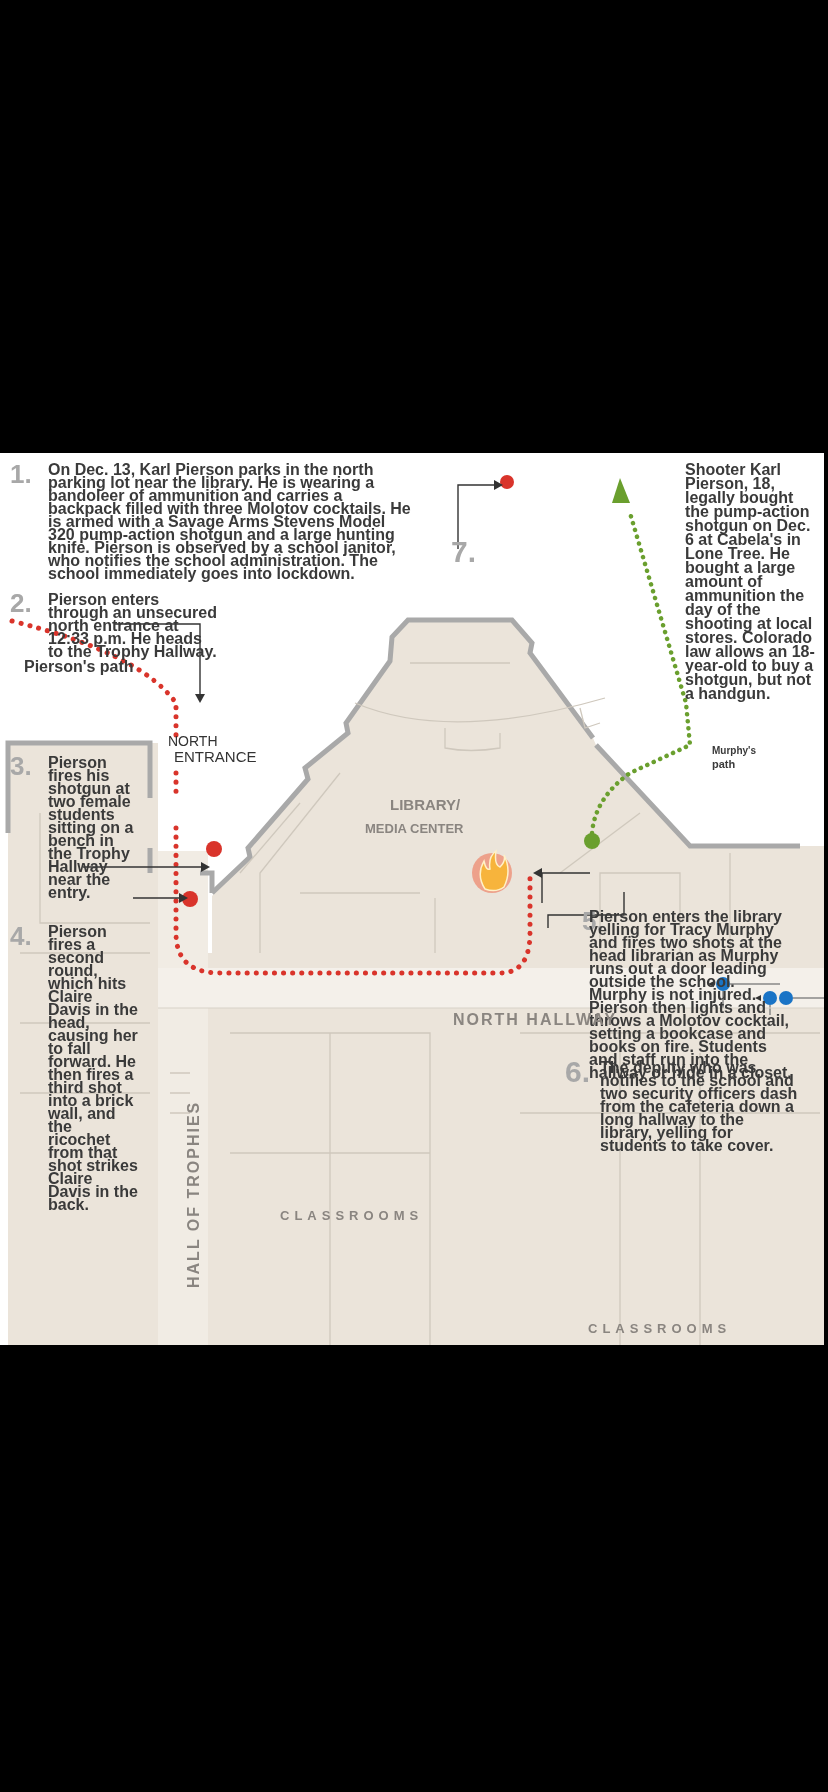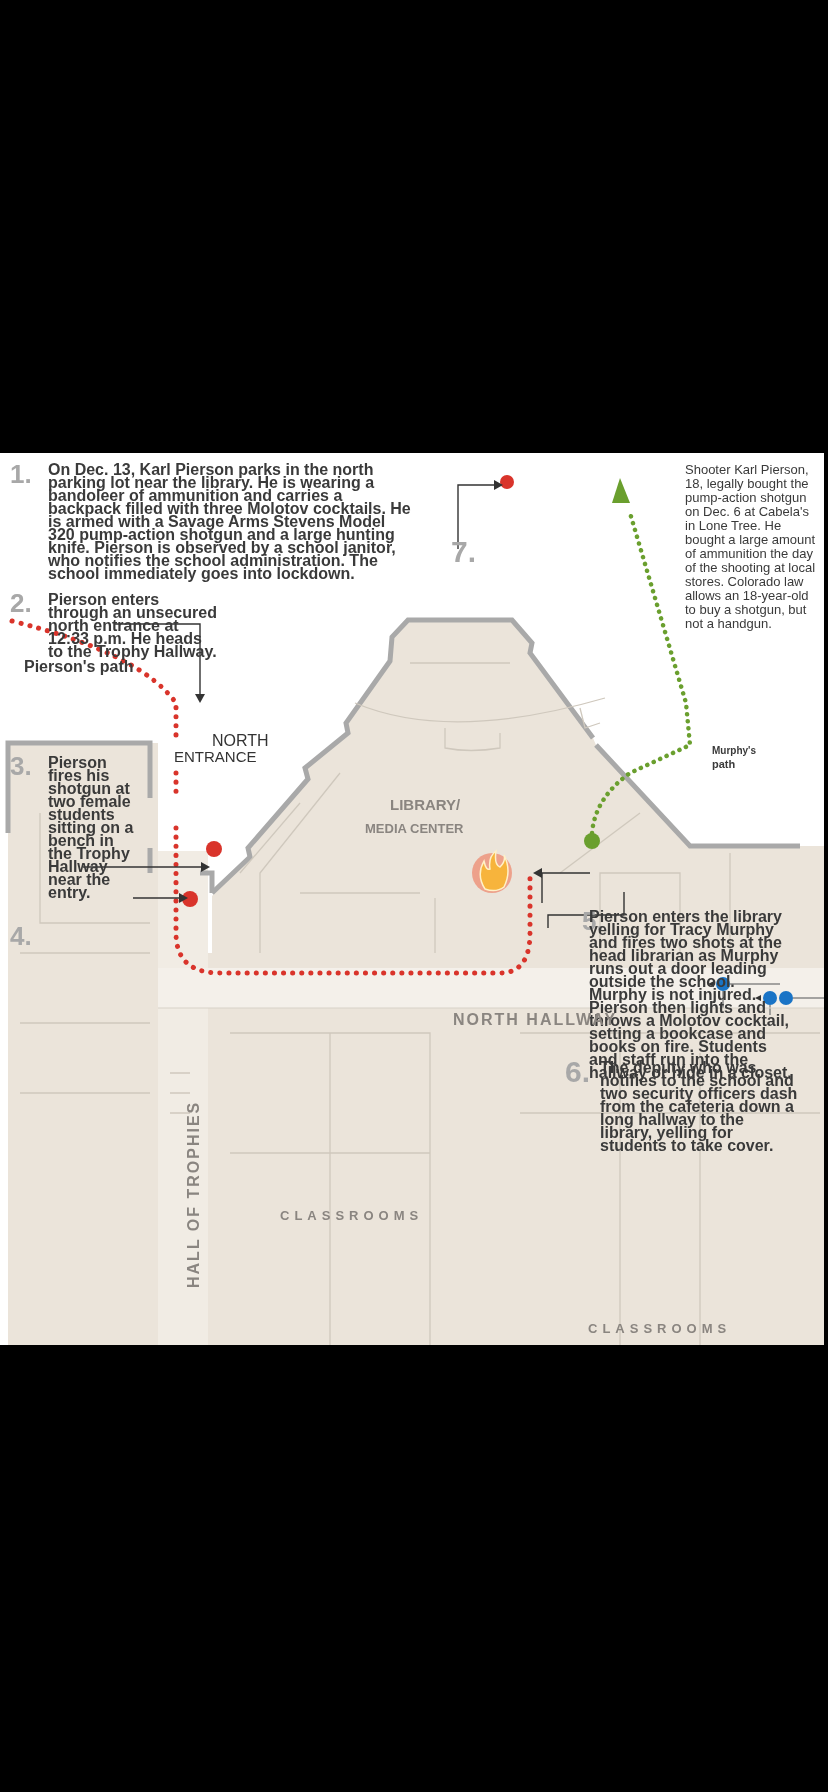--- a/index.html
+++ b/index.html
@@ -3,21 +3,21 @@
 <meta charset="utf-8">
 <style>
   html, body { margin:0; padding:0; background:#000; }
   body { width:828px; height:1792px; position:relative; overflow:hidden; font-family:"Liberation Sans", sans-serif; }
   #graphic { position:absolute; left:0; top:453px; width:824px; height:892px; background:#ffffff; overflow:hidden; }
   #map { position:absolute; left:0; top:0; width:824px; height:892px; }
   .txt { position:absolute; color:#3a3a3a; font-size:16px; line-height:13px; font-weight:bold; }
   .num { position:absolute; color:#a8a8a8; font-weight:bold; font-size:26px; line-height:26px; }
   .num::after { content:""; }
   .lbl { position:absolute; color:#8a8580; font-weight:bold; letter-spacing:1px; }
-  .sidenote { position:absolute; color:#3a3a3a; font-size:13px; line-height:14px; font-weight:normal; }
+  .sidenote { position:absolute; color:#3a3a3a; font-size:16px; line-height:14px; font-weight:bold; }
 </style>
 </head>
 <body>
 
 <div id="graphic">
 
   <svg id="map" viewBox="0 0 824 892">
 
     <g>
 
@@ -118,27 +118,28 @@
   </svg>
 
   <div class="num" style="left:10px;top:8px;">1.</div>
   <div class="txt" style="left:48px;top:10px;width:368px;">On Dec. 13, Karl Pierson parks in the north parking lot near the library. He is wearing a bandoleer of ammunition and carries a backpack filled with three Molotov cocktails. He is armed with a Savage Arms Stevens Model 320 pump-action shotgun and a large hunting knife. Pierson is observed by a school janitor, who notifies the school administration. The school immediately goes into lockdown.</div>
 
   <div class="num" style="left:10px;top:137px;">2.</div>
   <div class="txt" style="left:48px;top:140px;width:170px;">Pierson enters through an unsecured north entrance at 12:33 p.m. He heads to the Trophy Hallway.</div>
 
   <div class="txt" style="left:24px;top:207px;font-weight:bold;">Pierson's path</div>
 
-  <div class="lbl" style="left:168px;top:280px;font-size:16px;line-height:16px;color:#333;letter-spacing:0;font-weight:normal;margin-left:44px;">NORTH</div>
+  <div class="lbl" style="left:168px;top:280px;font-size:14px;line-height:16px;color:#333;letter-spacing:0;font-weight:normal;">NORTH</div>
   <div class="lbl" style="left:155px;top:296px;font-size:15px;line-height:16px;color:#333;letter-spacing:0;font-weight:normal;margin-left:19px;">ENTRANCE</div>
 
   <div class="num" style="left:10px;top:300px;">3.</div>
   <div class="txt" style="left:48px;top:303px;width:90px;">Pierson fires his shotgun at two female students sitting on a bench in the Trophy Hallway near the entry.</div>
 
   <div class="num" style="left:10px;top:470px;">4.</div>
+  <div class="txt" style="left:48px;top:472px;width:90px;">Pierson fires a second round, which hits Claire Davis in the head, causing her to fall forward. He then fires a third shot into a brick wall, and the ricochet from that shot strikes Claire Davis in the back.</div>
 
   <div class="lbl" style="left:185px;top:835px;font-size:16px;transform-origin:0 0;transform:rotate(-90deg);white-space:nowrap;letter-spacing:2px;">HALL OF TROPHIES</div>
 
   <div class="lbl" style="left:390px;top:343px;font-size:15px;letter-spacing:0;">LIBRARY/</div>
   <div class="lbl" style="left:365px;top:368px;font-size:13px;letter-spacing:0;">MEDIA CENTER</div>
 
   <div class="num" style="left:451px;top:86px;font-size:30px;">7.</div>
 
   <div class="sidenote" style="left:685px;top:10px;width:136px;">Shooter Karl Pierson, 18, legally bought the pump-action shotgun on Dec. 6 at Cabela's in Lone Tree. He bought a large amount of ammunition the day of the shooting at local stores. Colorado law allows an 18-year-old to buy a shotgun, but not a handgun.</div>
 

